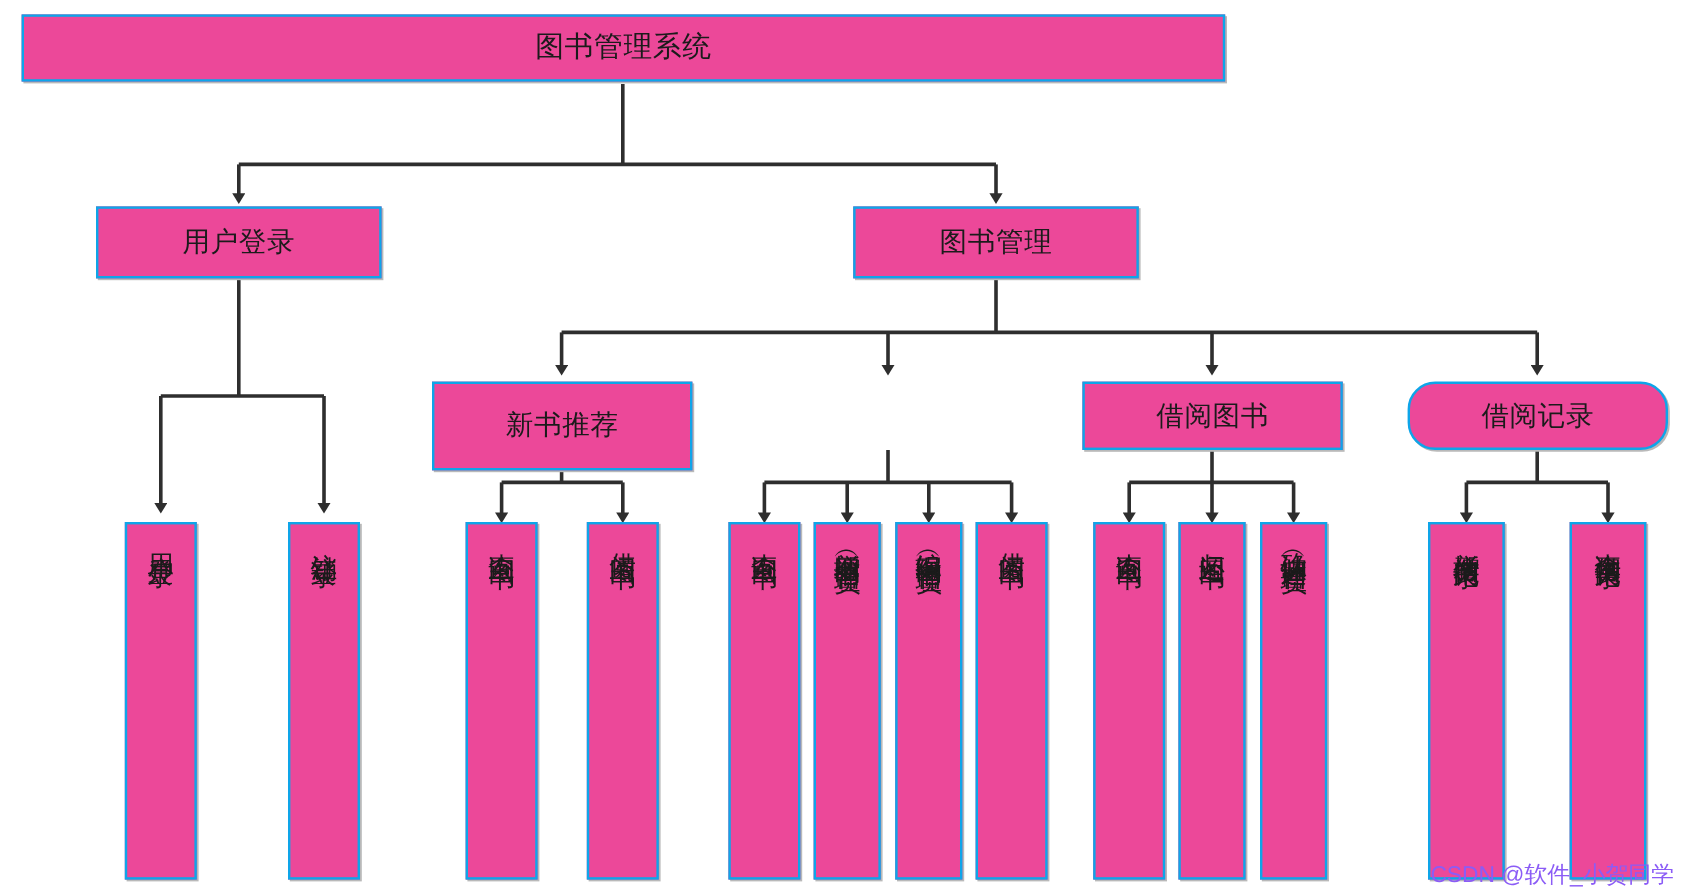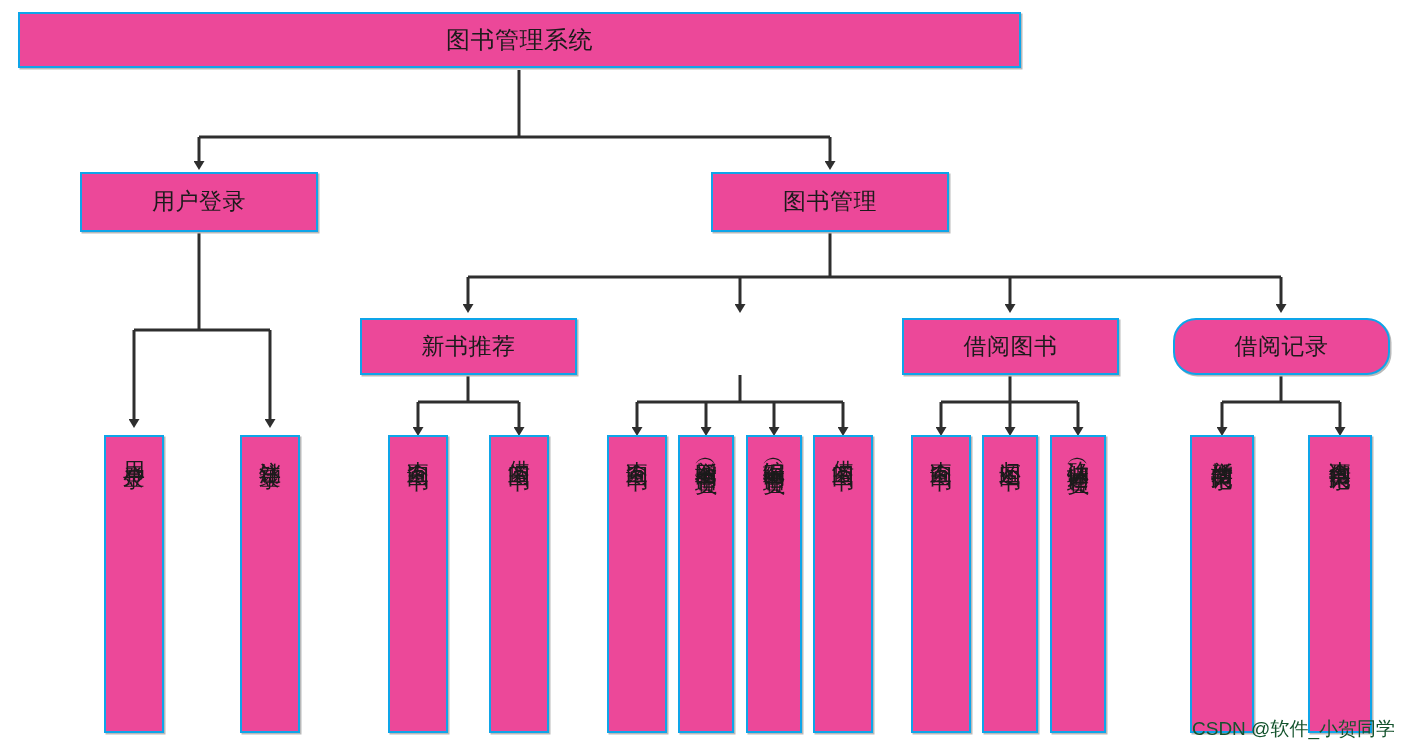--- a/index.html
+++ b/index.html
@@ -64,21 +64,21 @@
     line-height: 1.0;
     letter-spacing: 3px;
     white-space: nowrap;
   }
   .node.v.tall .node-label {
     letter-spacing: 2px;
   }
   .watermark {
     position: absolute;
     font-size: 19px;
-    color: #14532d;
+    color: #8b5cf6;
     white-space: nowrap;
     user-select: none;
   }
 </style>
 </head>
 <body>
 
 <div id="diagram-root">
 
   <svg id="edge-layer" viewBox="0 0 1405 747" xmlns="http://www.w3.org/2000/svg">
@@ -137,21 +137,21 @@
     <span class="node-label">图书管理系统</span>
   </div>
 
   <div class="node h" style="left:80px; top:172px; width:238px; height:60px;">
     <span class="node-label">用户登录</span>
   </div>
   <div class="node h" style="left:711px; top:172px; width:238px; height:60px;">
     <span class="node-label">图书管理</span>
   </div>
 
-  <div class="node h" style="left:360px; top:318px; width:217px; height:57px;">
+  <div class="node h" style="left:360px; top:318px; width:217px; height:74px;">
     <span class="node-label">新书推荐</span>
   </div>
   <div class="node h" style="left:902px; top:318px; width:217px; height:57px;">
     <span class="node-label">借阅图书</span>
   </div>
   <div class="node h" style="left:1173px; top:318px; width:217px; height:57px;border-radius:23px;">
     <span class="node-label">借阅记录</span>
   </div>
 
   <div class="node v" style="left:104px; top:435px; width:60px; height:298px;">

